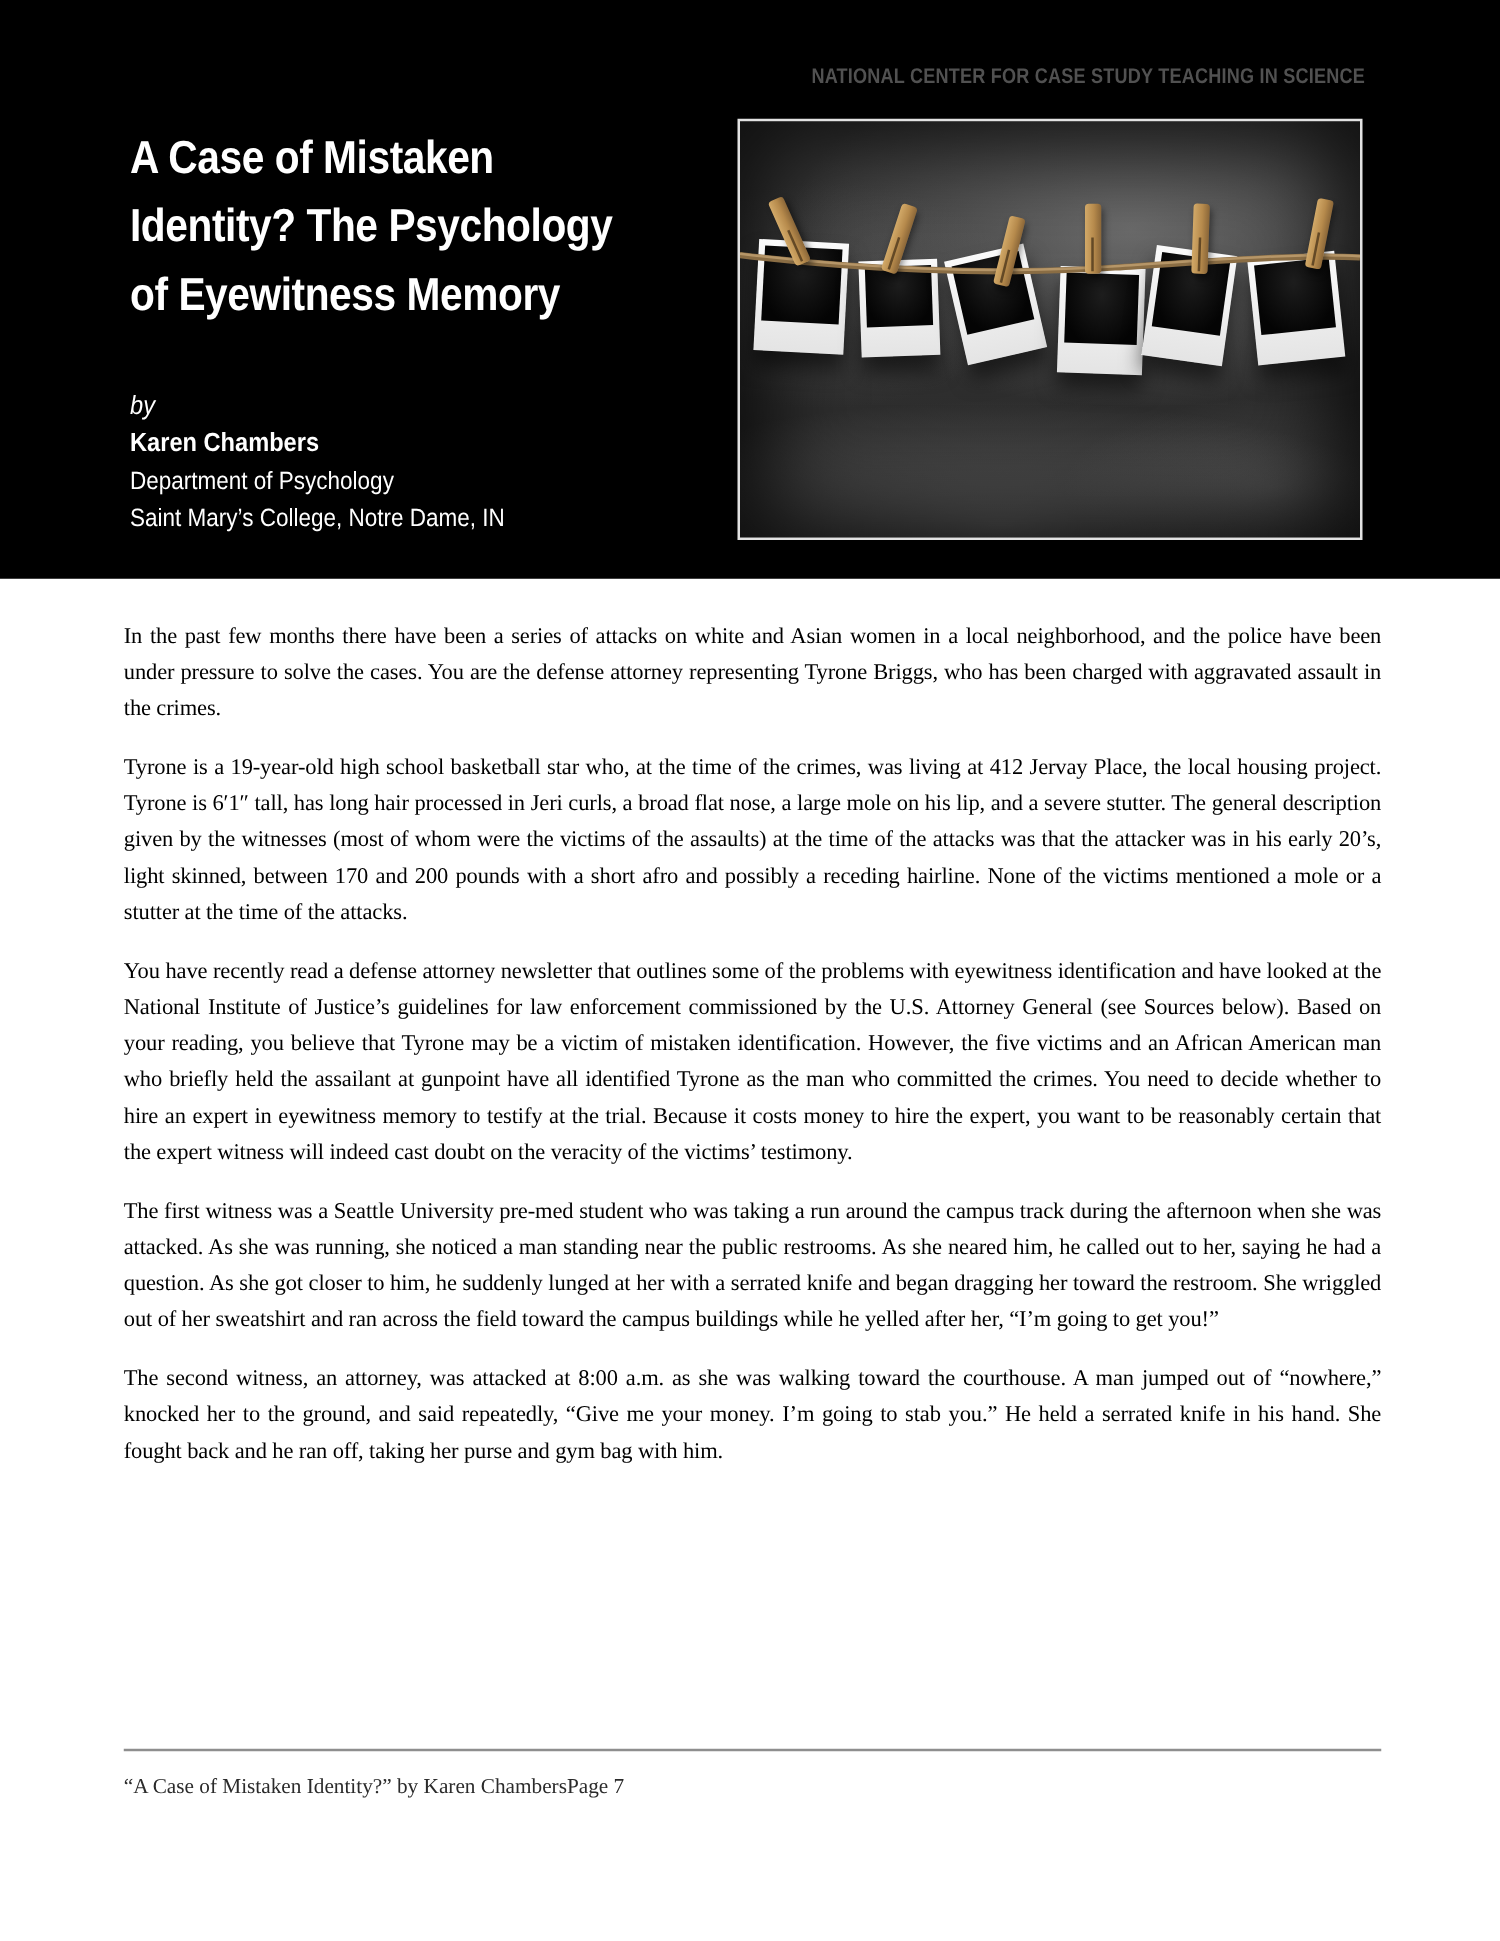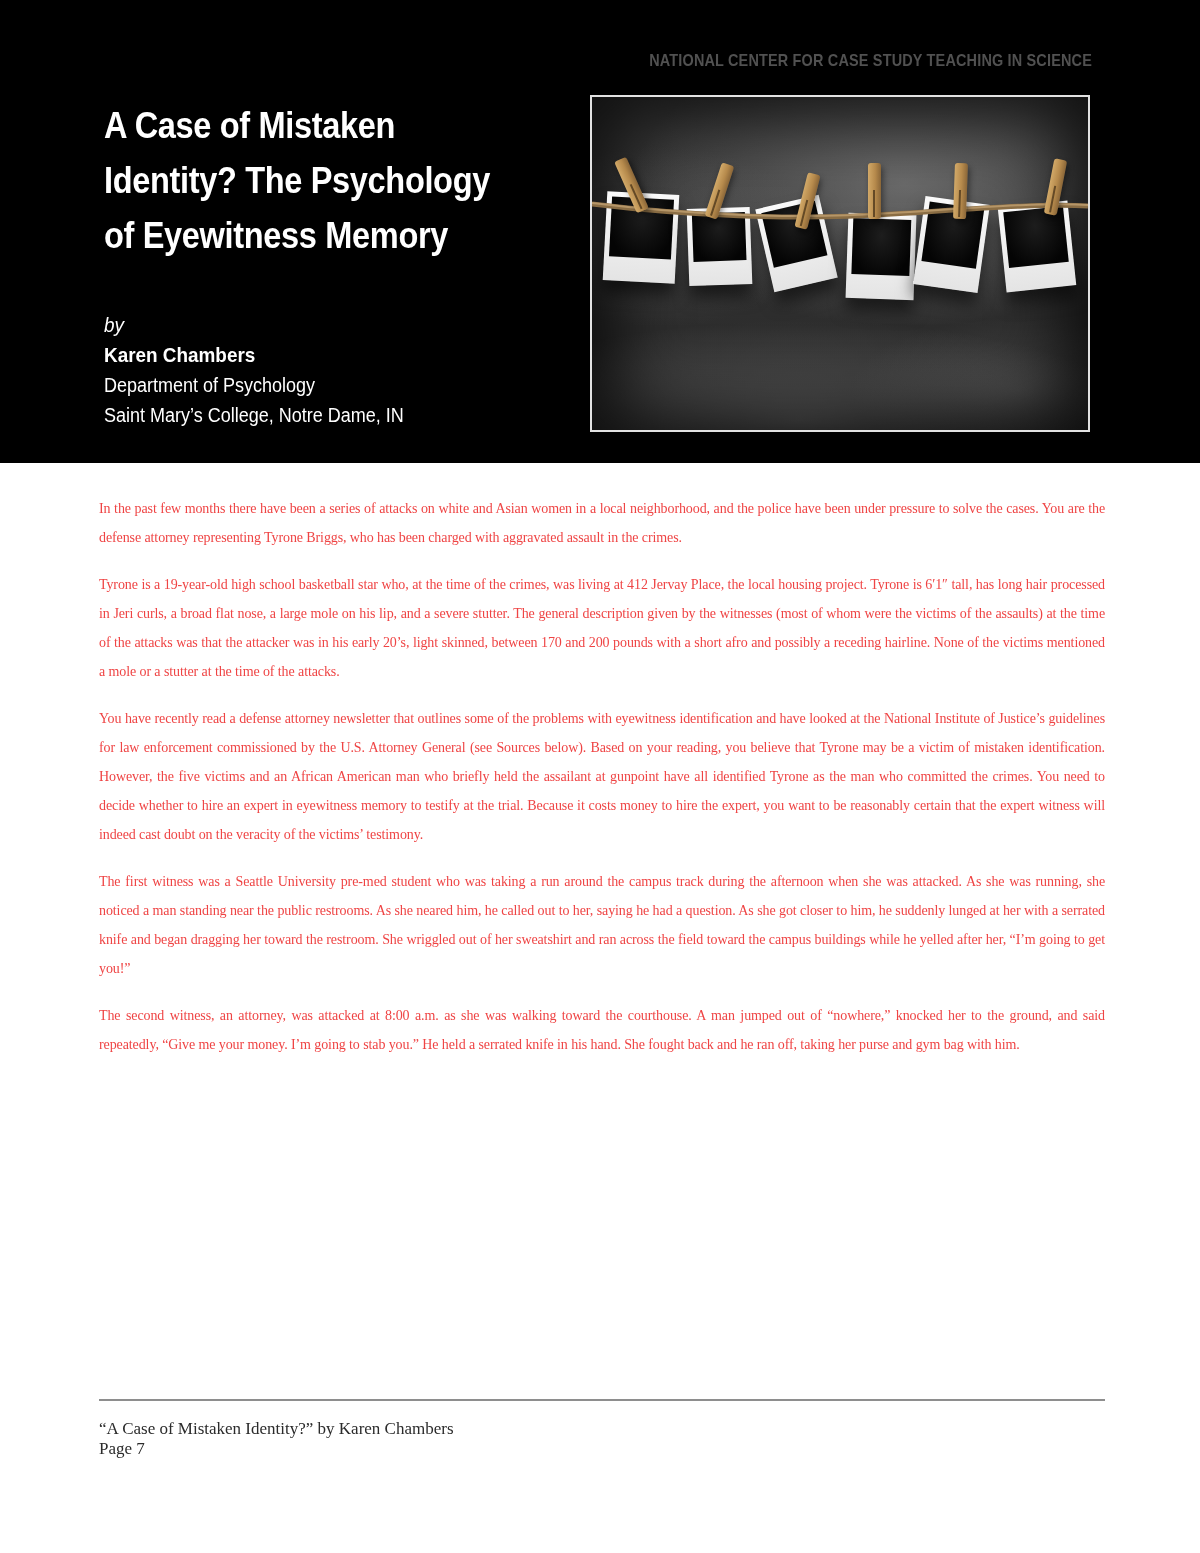--- a/index.html
+++ b/index.html
@@ -92,34 +92,34 @@
   .pin1 { left:33px;  top:60px; transform:rotate(-24deg); }
   .pin2 { left:121px; top:66px; transform:rotate(18deg); }
   .pin3 { left:209px; top:76px; transform:rotate(14deg); }
   .pin4 { left:276px; top:66px; transform:rotate(0deg); }
   .pin5 { left:362px; top:66px; transform:rotate(2deg); }
   .pin6 { left:457px; top:62px; transform:rotate(11deg); }
 
   
   .content {
     position:absolute; left:99px; top:494px; width:1006px;
-    font-size:14px; line-height:29px; letter-spacing:-0.1px;
-    color:#ef4444; text-align:justify;
+    font-size:18px; line-height:29px; letter-spacing:-0.1px;
+    color:#000000; text-align:justify;
   }
   .content p { margin:0 0 18px 0; }
 
   
   .rule {
     position:absolute; left:99px; top:1399px; width:1006px; height:2px;
     background:#8e8e8e;
   }
   .footrow {
     position:absolute; left:99px; top:1419px; width:1006px;
     display:flex; justify-content:flex-start;
-    font-size:17px; color:#2b2b2b;flex-direction:column;
+    font-size:17px; color:#2b2b2b;
   }
 </style>
 </head>
 <body>
 
 <div class="page">
 
   <header class="masthead">
     <div class="org">NATIONAL CENTER FOR CASE STUDY TEACHING IN SCIENCE</div>
     <h1 class="title">A Case of Mistaken

